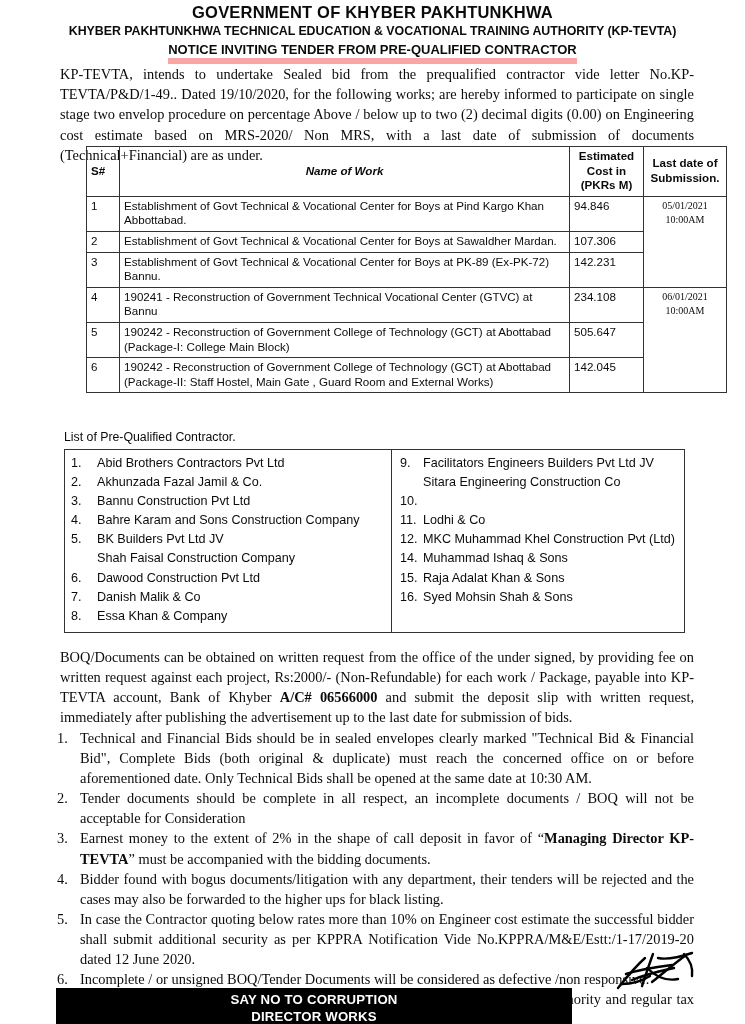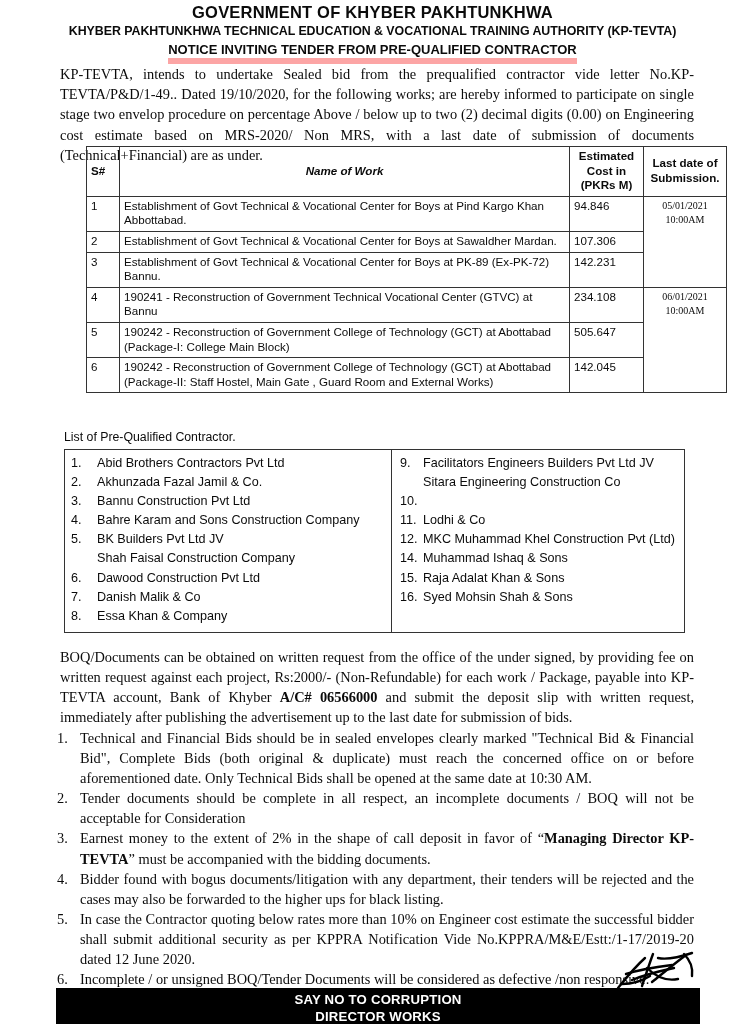--- a/index.html
+++ b/index.html
@@ -188,21 +188,21 @@
     width: 92px;
     height: 45px;
     pointer-events: none;
   }
 
   
   .footer-banner {
     position: absolute;
     left: 56px;
     top: 988px;
-    width: 644px;
+    width: 516px;
     height: 36px;
     background: #000000;
     color: #ffffff;
     text-align: center;
     font-family: "Liberation Sans", "DejaVu Sans", sans-serif;
     font-weight: bold;
     font-size: 13.2px;
     letter-spacing: 0.2px;
     box-sizing: border-box;
     padding-top: 4px;

